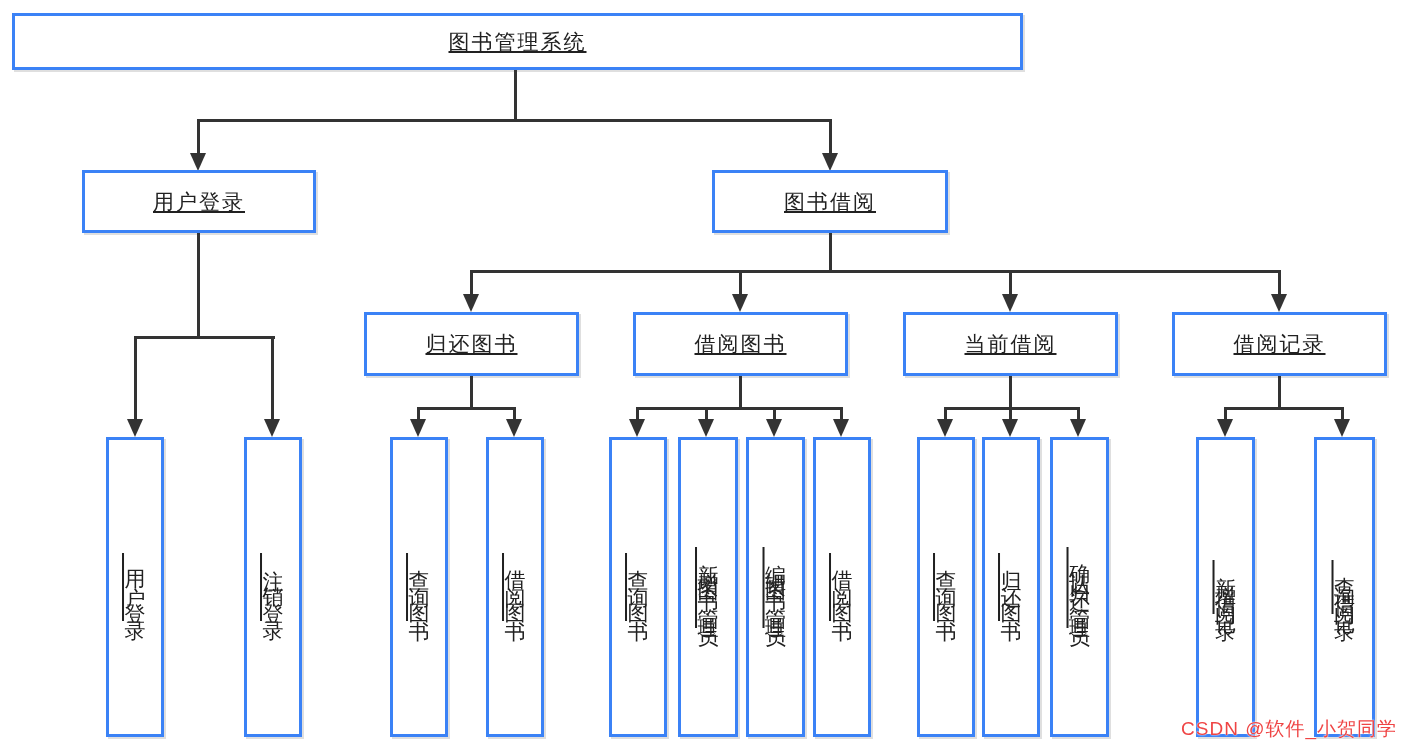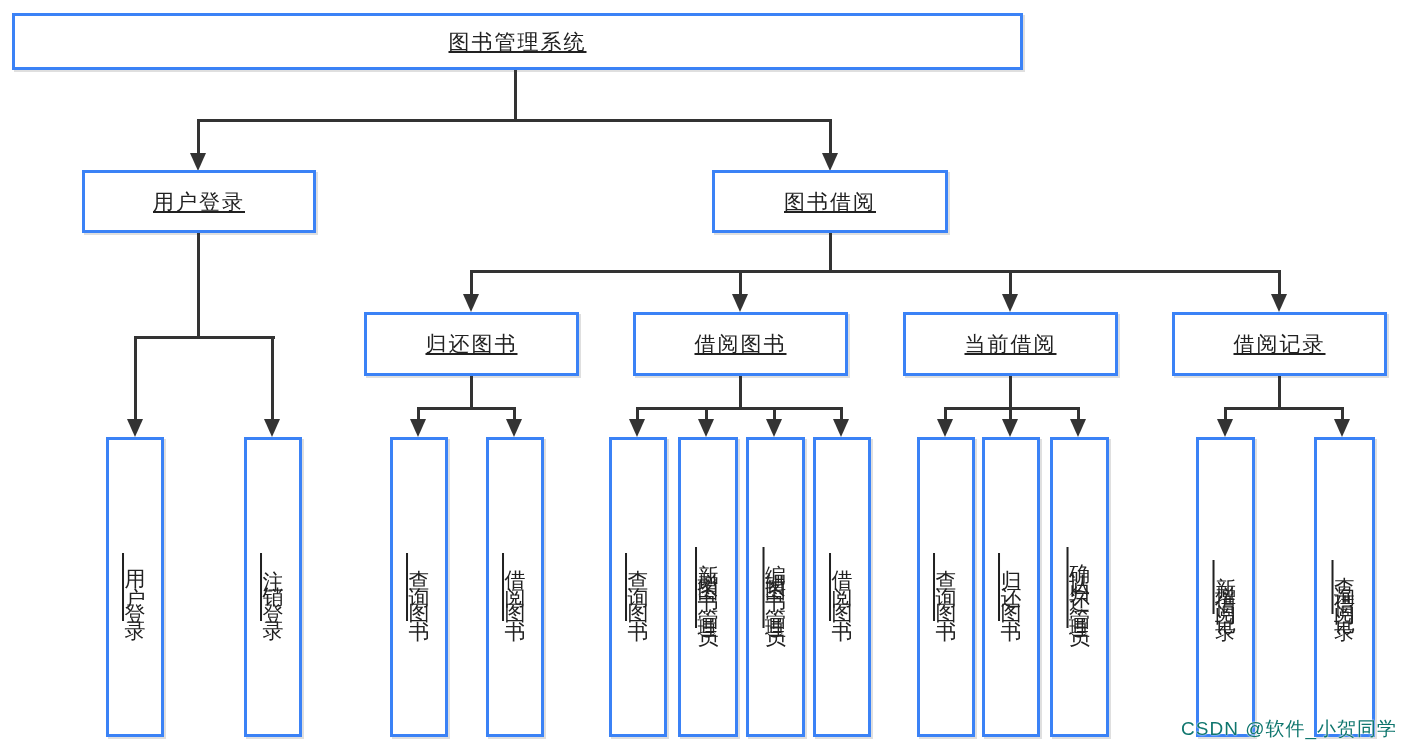--- a/index.html
+++ b/index.html
@@ -24,21 +24,21 @@
   .h,.v{position:absolute;background:#333333;}
   .h{height:3px;}
   .v{width:3px;}
   .ah{
     position:absolute;width:0;height:0;
     border-left:8px solid transparent;border-right:8px solid transparent;
     border-top:18px solid #333333;
   }
   .wm{
     position:absolute;right:8px;bottom:5px;z-index:9;
-    color:#0f766e;font-size:19px;letter-spacing:1px;
+    color:#ef4444;font-size:19px;letter-spacing:1px;
     text-shadow:0 0 2px #ffffff,0 0 1px #ffffff;
   }
 </style>
 </head>
 <body>
 
 <div class="stage">
 
   <div class="node" style="left:12px;top:13px;width:1011px;height:57px">
     <span>图书管理系统</span>

